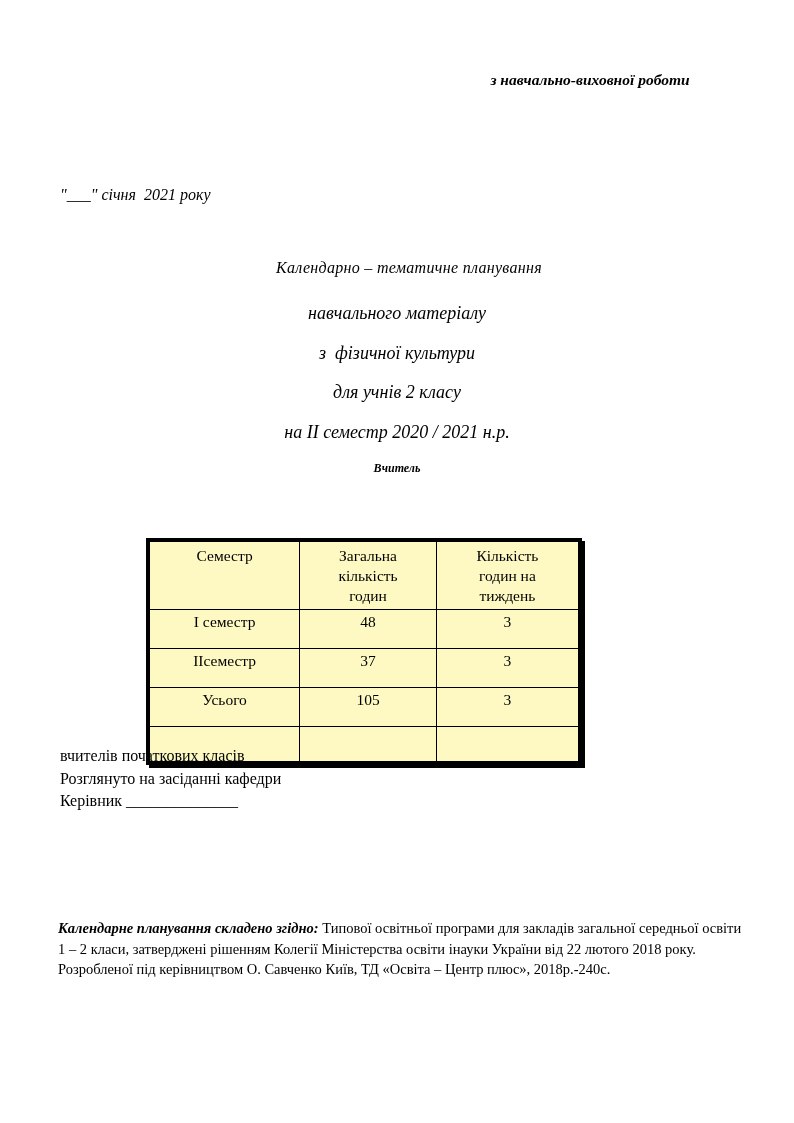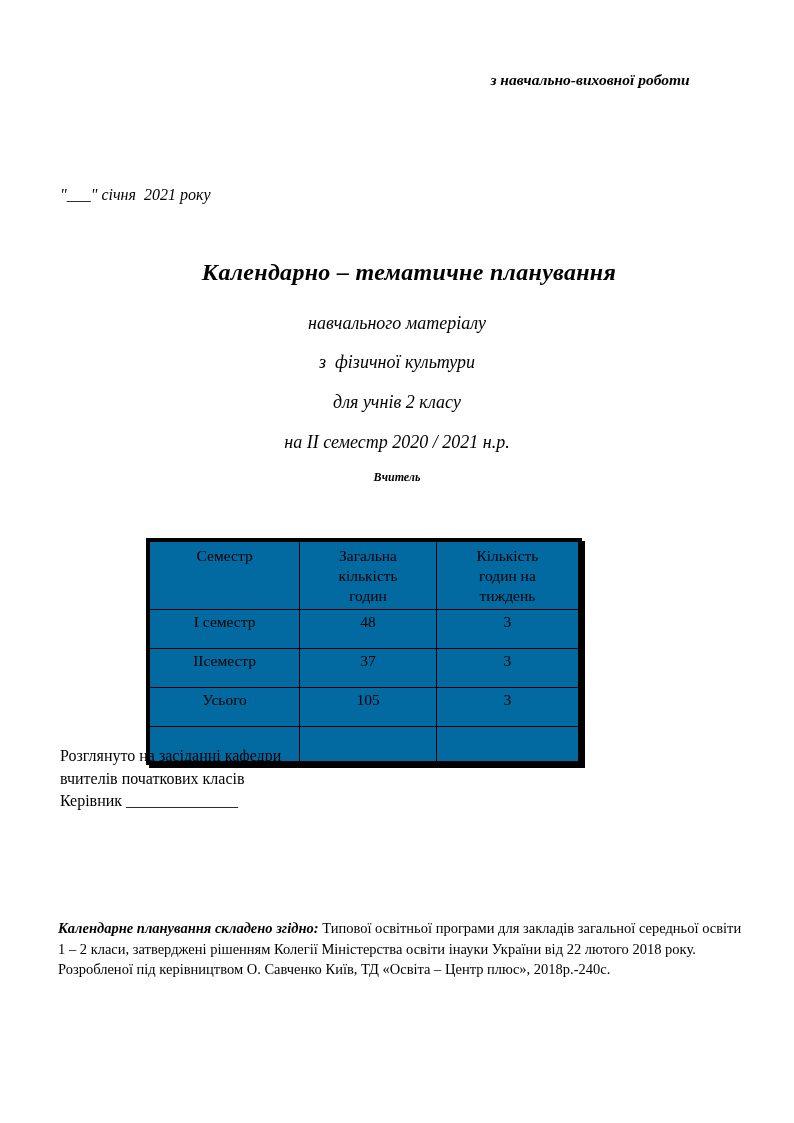--- a/index.html
+++ b/index.html
@@ -62,22 +62,22 @@
 
   
   .title-block {
     position: absolute;
     left: 0;
     top: 258px;
     width: 794px;
     text-align: center;
   }
   .doc-title {
-    font-size: 24px;
-    font-weight: bold;
+    font-size: 16px;
+    font-weight: normal;
     font-style: italic;
     letter-spacing: 0.3px;
     line-height: 1.2;
     padding-left: 24px;
   }
   .subtitle {
     font-size: 18px;
     font-style: italic;
     line-height: 1.2;
     white-space: pre;
@@ -104,21 +104,21 @@
   
   .table-wrap {
     position: absolute;
     left: 146px;
     top: 538px;
     width: 440px;
   }
   table.summary {
     border-collapse: collapse;
     width: 436px;
-    background: #0369a1;
+    background: #fef9c3;
     border: 4px solid #000;
     box-shadow: 3px 3px 0 0 #000;
   }
   table.summary td {
     border: 1px solid #000;
     font-size: 15.5px;
     text-align: center;
     vertical-align: top;
     padding: 2px 4px;
     line-height: 1.28;
@@ -219,22 +219,22 @@
         <tr class="blank">
           <td class="c0"></td>
           <td class="c1"></td>
           <td class="c2"></td>
         </tr>
       </tbody>
     </table>
   </div>
 
   <div class="notes">
+    <div>вчителів початкових класів</div>
     <div>Розглянуто на засіданні кафедри</div>
-    <div>вчителів початкових класів</div>
     <div>Керівник ______________</div>
   </div>
 
   <div class="footnote">
     <span class="lead">Календарне планування складено згідно:</span><span> Типової освітньої програми для закладів загальної середньої освіти 1 – 2 класи, затверджені рішенням Колегії Міністерства освіти інауки України від 22 лютого 2018 року. Розробленої під керівництвом О. Савченко Київ, ТД «Освіта – Центр плюс», 2018р.-240с.</span>
   </div>
 
 </div>
 
 </body></html>

